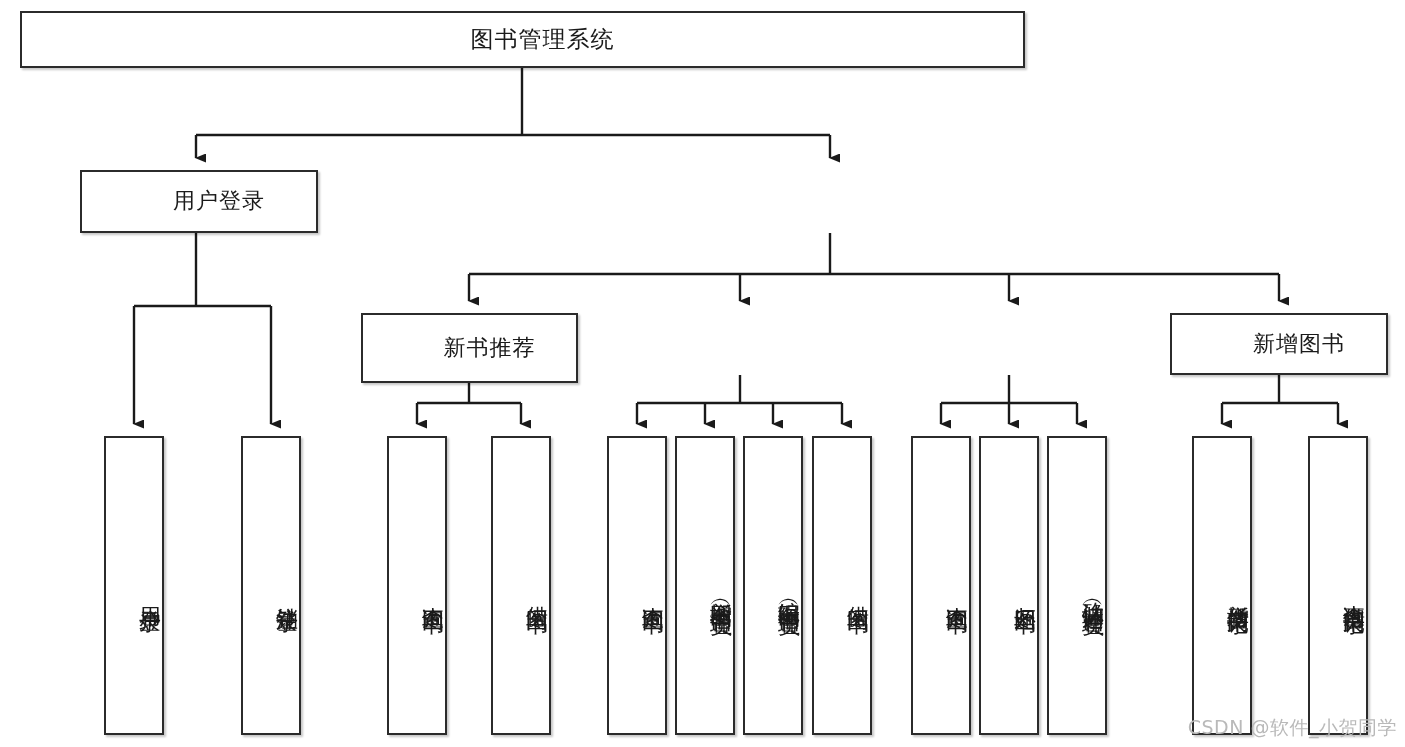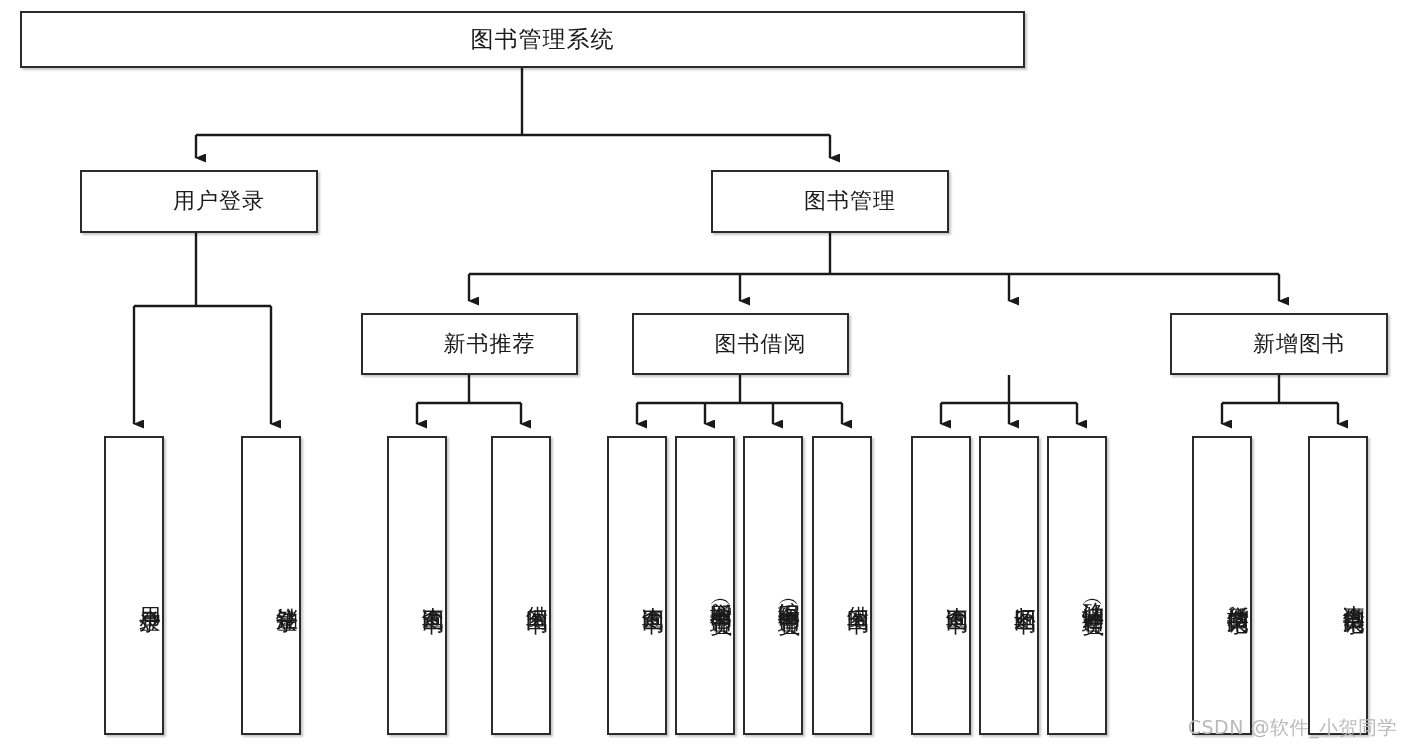--- a/index.html
+++ b/index.html
@@ -128,29 +128,23 @@
     </g>
   </svg>
 
   <div class="node horiz root" style="left:20px; top:11px; width:1005px; height:57px;">
     <span class="label">图书管理系统</span>
   </div>
 
   <div class="node horiz" style="left:80px; top:170px; width:238px; height:63px;">
     <span class="label">用户登录</span>
   </div>
-  <div class="node horiz" style="left:711px; top:170px; width:238px; height:63px;">
-    <span class="label">图书管理</span>
-  </div>
 
-  <div class="node horiz" style="left:361px; top:313px; width:217px; height:62px;">
+  <div class="node horiz" style="left:361px; top:313px; width:217px; height:70px;">
     <span class="label">新书推荐</span>
-  </div>
-  <div class="node horiz" style="left:632px; top:313px; width:217px; height:62px;">
-    <span class="label">图书借阅</span>
   </div>
   <div class="node horiz" style="left:1170px; top:313px; width:218px; height:62px;">
     <span class="label">新增图书</span>
   </div>
 
   <div class="node vert" style="left:104px; top:436px; width:60px; height:299px;">
     <span class="label">用户登录</span>
   </div>
   <div class="node vert" style="left:241px; top:436px; width:60px; height:299px;">
     <span class="label">注销登录</span>

